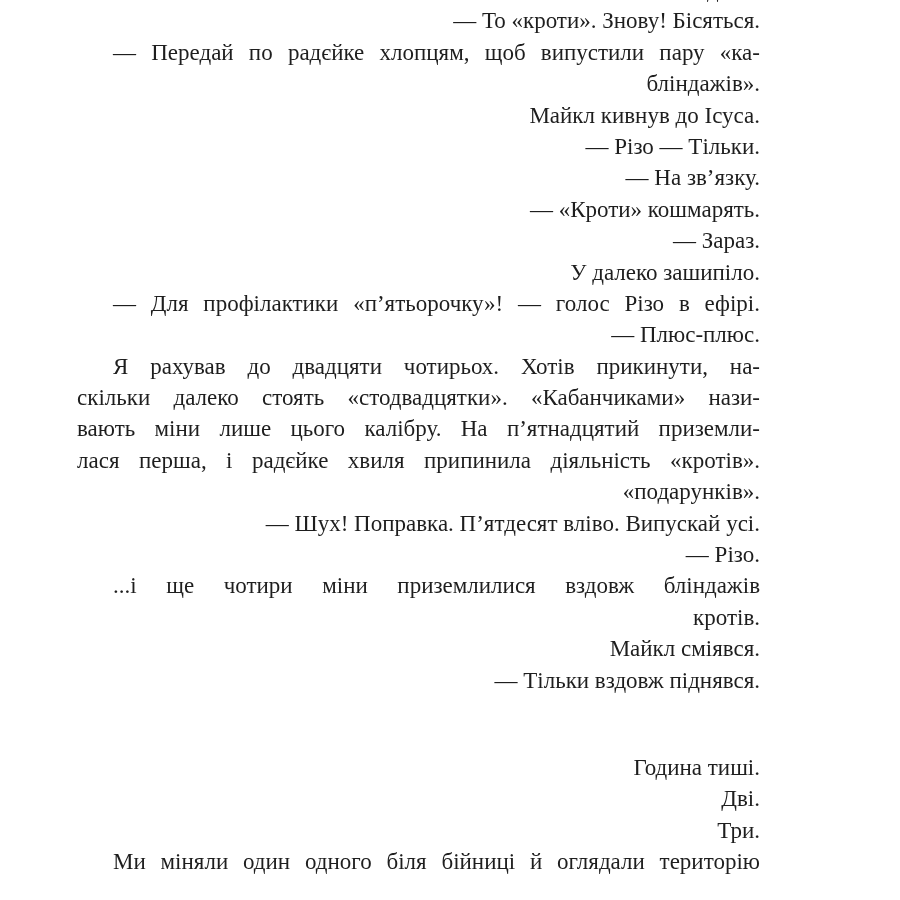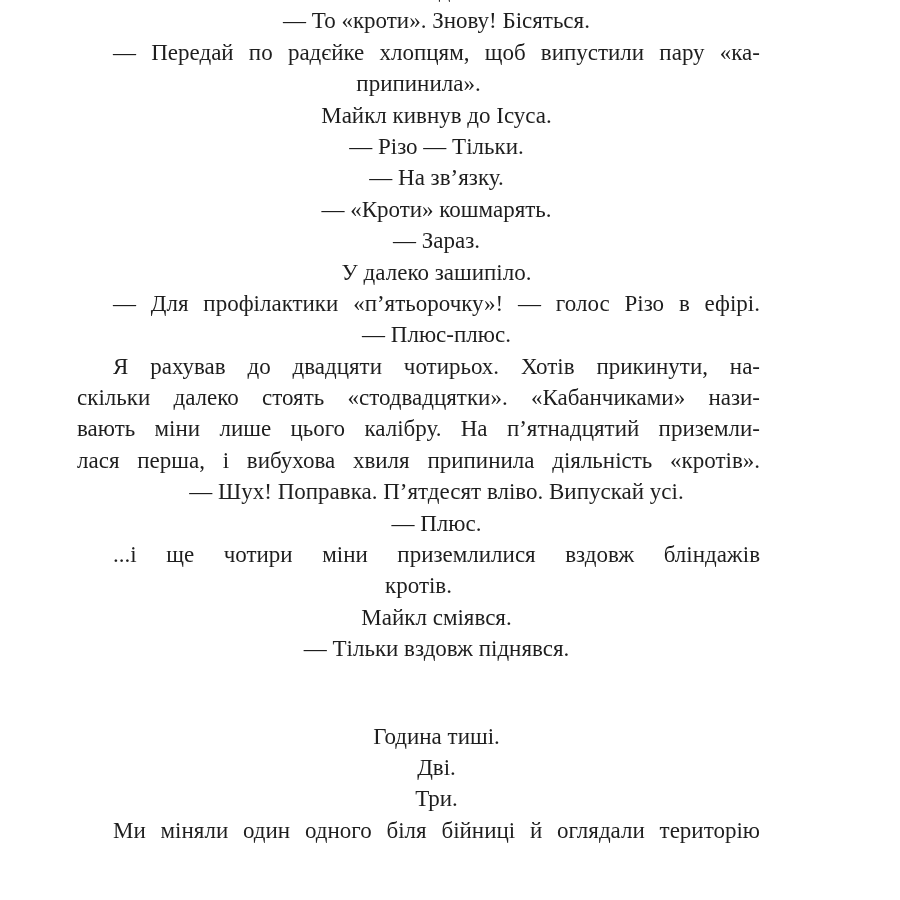--- a/index.html
+++ b/index.html
@@ -20,21 +20,21 @@
     position: absolute;
     left: 77px;
     top: -26px;
     width: 683px;
   }
   .line {
     font-size: 23px;
     line-height: 31.4px;
     height: 31.4px;
     white-space: nowrap;
-    text-align: center;
+    text-align: right;
     box-sizing: border-box;
   }
   .line.justify {
     white-space: normal;
     text-align: justify;
     text-align-last: justify;
   }
   .line.indent {
     padding-left: 36px;
   }
@@ -44,35 +44,36 @@
 </style>
 </head>
 <body>
 
 <div class="page">
   <div class="textblock">
       <div class="section">
         <div class="line indent">— Звідки?!</div>
         <div class="line indent">— То «кроти». Знову! Бісяться.</div>
         <div class="line indent justify">— Передай по радєйке хлопцям, щоб випустили пару «ка-</div>
-        <div class="line">припинила».</div>
+        <div class="line">бліндажів».</div>
         <div class="line indent">Майкл кивнув до Ісуса.</div>
         <div class="line indent">— Різо — Тільки.</div>
         <div class="line indent">— На зв’язку.</div>
         <div class="line indent">— «Кроти» кошмарять.</div>
         <div class="line indent">— Зараз.</div>
         <div class="line indent">У далеко зашипіло.</div>
         <div class="line indent justify">— Для профілактики «п’ятьорочку»! — голос Різо в ефірі.</div>
         <div class="line indent">— Плюс-плюс.</div>
         <div class="line indent justify">Я рахував до двадцяти чотирьох. Хотів прикинути, на-</div>
         <div class="line justify">скільки далеко стоять «стодвадцятки». «Кабанчиками» нази-</div>
         <div class="line justify">вають міни лише цього калібру. На п’ятнадцятий приземли-</div>
-        <div class="line justify">лася перша, і вибухова хвиля припинила діяльність «кротів».</div>
+        <div class="line justify">лася перша, і радєйке хвиля припинила діяльність «кротів».</div>
+        <div class="line">«подарунків».</div>
         <div class="line indent">— Шух! Поправка. П’ятдесят вліво. Випускай усі.</div>
-        <div class="line indent">— Плюс.</div>
+        <div class="line indent">— Різо.</div>
         <div class="line indent justify">...і ще чотири міни приземлилися вздовж бліндажів</div>
         <div class="line">кротів.</div>
         <div class="line indent">Майкл сміявся.</div>
         <div class="line indent">— Тільки вздовж піднявся.</div>
       </div>
       <div class="section">
         <div class="line indent">Година тиші.</div>
         <div class="line indent">Дві.</div>
         <div class="line indent">Три.</div>
         <div class="line indent justify">Ми міняли один одного біля бійниці й оглядали територію</div>

